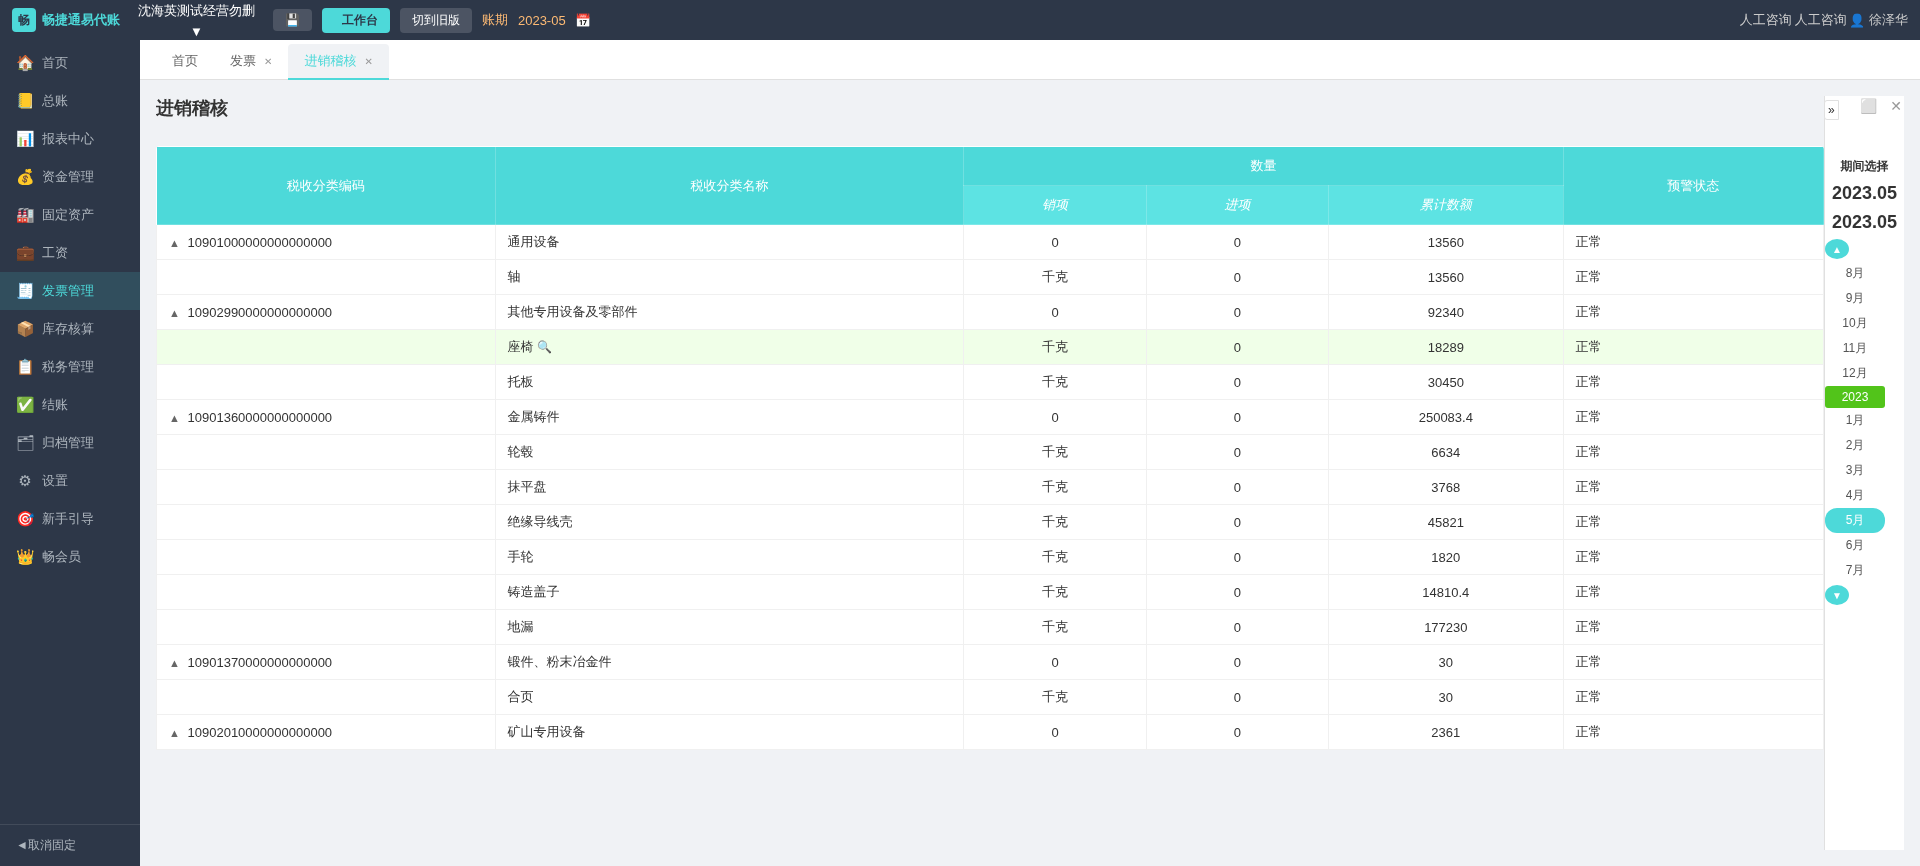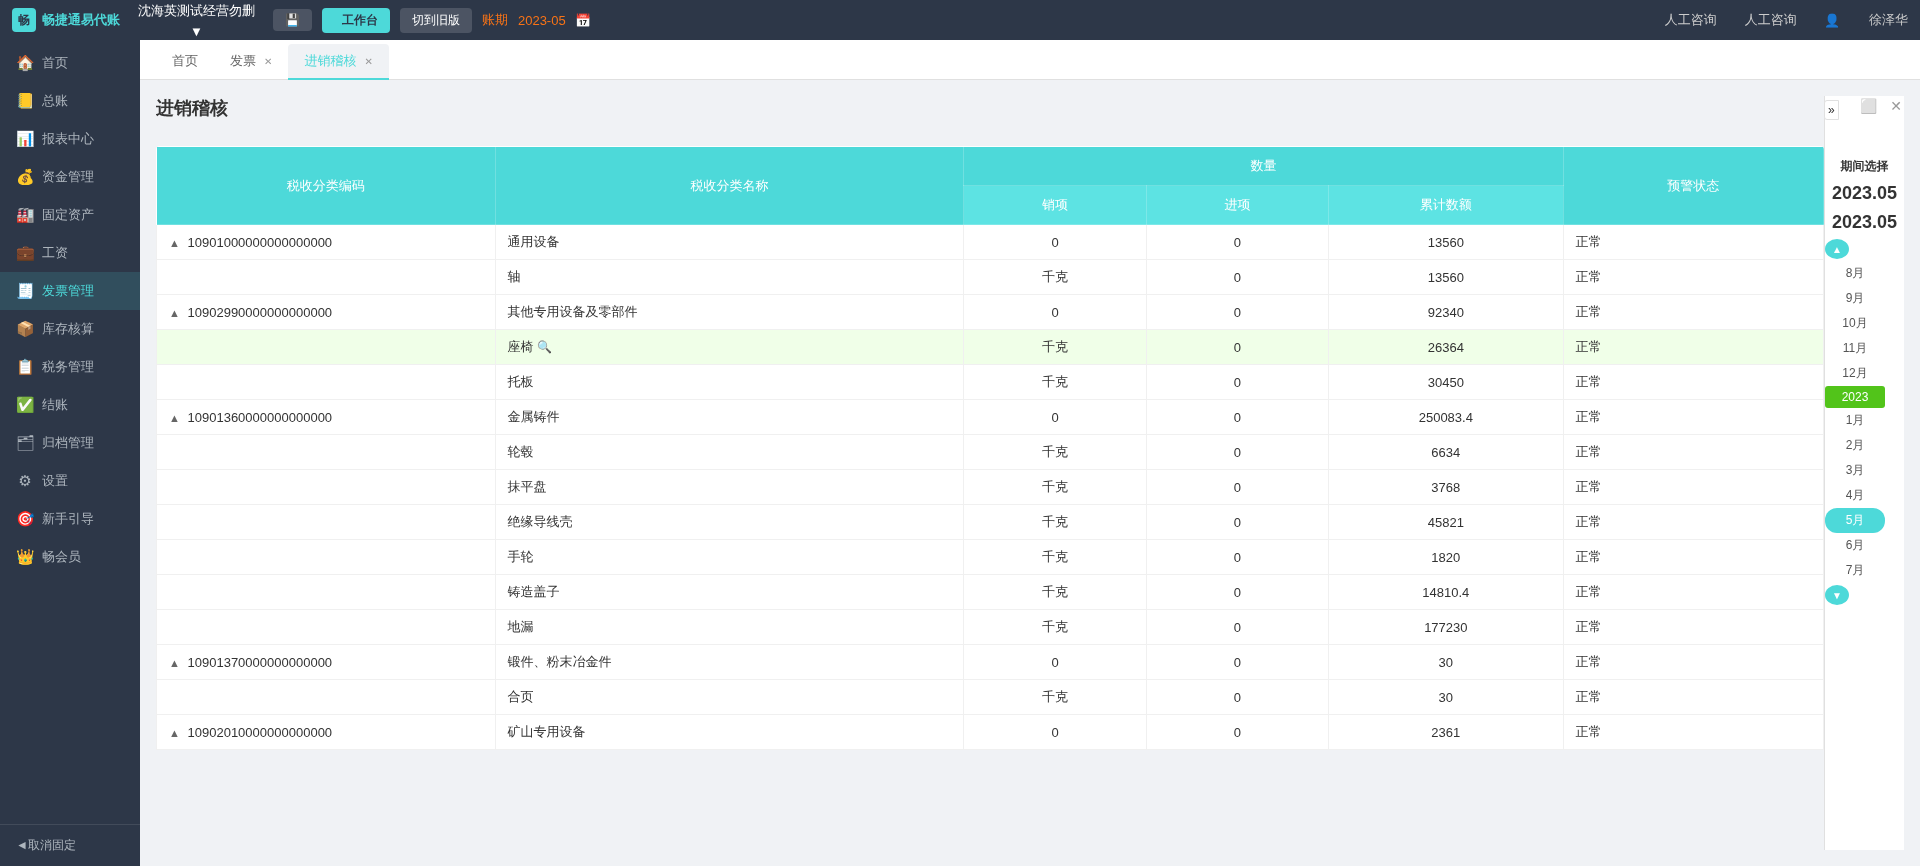--- a/index.html
+++ b/index.html
@@ -13,22 +13,22 @@
     .content-area { flex: 1; display: flex; flex-direction: column; background: #f0f2f5; overflow: hidden; }
     .tab-bar { background: #fff; height: 40px; display: flex; align-items: flex-end; padding: 0 16px; gap: 0; border-bottom: 1px solid #e0e0e0; flex-shrink: 0; }
     .page-content { flex: 1; overflow: hidden; padding: 16px; display: flex; gap: 0; position: relative; }
 
     
     .app-logo { display: flex; align-items: center; gap: 6px; font-size: 13px; color: #4dd9d9; font-weight: bold; }
     .app-logo-icon { width: 24px; height: 24px; background: #4dd9d9; border-radius: 4px; display: flex; align-items: center; justify-content: center; font-size: 12px; color: #2d3748; }
     .company-selector { background: transparent; border: none; color: #fff; font-size: 13px; cursor: pointer; display: flex; align-items: center; gap: 4px; padding: 4px 8px; border-radius: 4px; flex-direction: column; }
     .top-bar-btn { background: rgba(255,255,255,0.15); border: none; color: #fff; padding: 4px 12px; border-radius: 4px; cursor: pointer; font-size: 12px; }
     .top-bar-btn.primary { background: #4dd9d9; color: #2d3748; font-weight: bold; padding-left: 20px; }
-    .top-bar-actions { margin-left: auto; display: flex; align-items: center; gap: 28px; color: #ccc; font-size: 13px; }
-    .period-label { color: #f97316; font-size: 13px; }
+    .top-bar-actions { margin-left: auto; display: flex; align-items: center; gap: 3px; color: #ccc; font-size: 13px; }
+    .period-label { color: #fdba74; font-size: 13px; }
 
     
     .sidebar-item { display: flex; align-items: center; gap: 8px; padding: 10px 16px; color: #adb5bd; cursor: pointer; font-size: 13px; }
     .sidebar-item.active { background: rgba(77,217,217,0.15); color: #4dd9d9; }
     .sidebar-icon { font-size: 15px; width: 18px; text-align: center; }
     .sidebar-footer { margin-top: auto; padding: 12px 16px; color: #adb5bd; font-size: 12px; cursor: pointer; border-top: 1px solid rgba(255,255,255,0.1); }
 
     
     .tab { padding: 8px 16px; cursor: pointer; font-size: 13px; color: #666; border-bottom: 2px solid transparent; display: flex; align-items: center; gap: 6px; margin-bottom: -1px; }
     .tab.active { color: #4dd9d9; border-bottom: 2px solid #4dd9d9; background: #f0f2f5; border-radius: 4px 4px 0 0; }
@@ -41,21 +41,21 @@
     .toggle { width: 38px; height: 20px; background: #4dd9d9; border-radius: 10px; position: relative; cursor: pointer; }
     .toggle-dot { width: 16px; height: 16px; background: #fff; border-radius: 50%; position: absolute; top: 2px; right: 2px; }
     .btn-green { background: #52c41a; color: #fff; border: none; padding: 5px 14px; border-radius: 4px; cursor: pointer; font-size: 13px; }
     .btn-outline { background: #fff; color: #333; border: 1px solid #d9d9d9; padding: 5px 12px; border-radius: 4px; cursor: pointer; font-size: 13px; display: flex; align-items: center; gap: 4px; }
 
     
     .table-wrap { flex: 1; overflow: auto; border-radius: 4px; }
     table { width: 100%; border-collapse: collapse; background: #fff; }
     thead tr { background: #4dd9d9; }
     thead th { color: #fff; font-size: 13px; font-weight: normal; padding: 10px 12px; text-align: center; border: 1px solid rgba(255,255,255,0.2); }
-    thead th.sub { background: #5de3e3; }
+    thead th.sub { background: #5de3e3; font-style: italic; }
     tbody tr { border-bottom: 1px solid #f0f0f0; }
     tbody tr.highlight { background: #f0ffe8; margin-top: 36px; }
     tbody td { padding: 8px 12px; font-size: 13px; color: #333; border: 1px solid #f0f0f0; }
     tbody td.center { text-align: center; }
 
     
     .right-panel { width: 80px; background: #fff; border-left: 1px solid #e0e0e0; display: flex; flex-direction: column; align-items: center; padding-top: 8px; flex-shrink: 0; position: relative; }
     .panel-collapse { position: absolute; top: 4px; left: -1px; background: #fff; border: 1px solid #e0e0e0; border-radius: 3px 0 0 3px; padding: 2px 3px; cursor: pointer; font-size: 12px; }
     .period-title { font-size: 12px; color: #333; font-weight: bold; margin-bottom: 4px; text-align: center; margin-top: 32px; }
     .year-label { font-size: 18px; color: #333; font-weight: bold; padding: 4px 7px; text-align: left; }
@@ -224,21 +224,21 @@
         <td class="center">0</td>
         <td class="center">0</td>
         <td class="center">92340</td>
         <td>正常</td>
       </tr>
                   <tr class="highlight">
         <td style="padding-left:36px;"></td>
         <td>座椅 <span style="color:#aaa;cursor:pointer;font-size:12px;">🔍</span></td>
         <td class="center">千克</td>
         <td class="center">0</td>
-        <td class="center">26364</td>
+        <td class="center">18289</td>
         <td>正常</td>
       </tr>
                   <tr>
         <td style="padding-left:36px;"></td>
         <td>托板</td>
         <td class="center">千克</td>
         <td class="center">0</td>
         <td class="center">30450</td>
         <td>正常</td>
       </tr>

